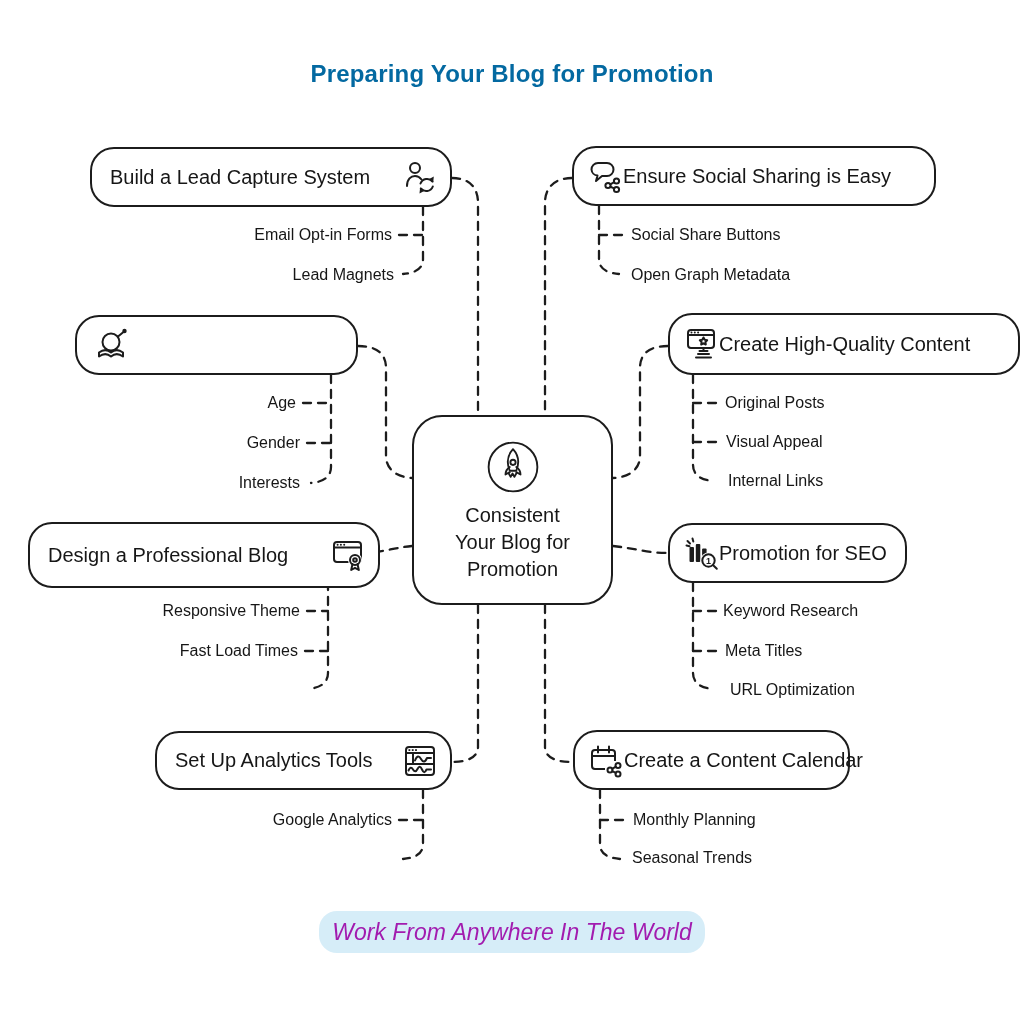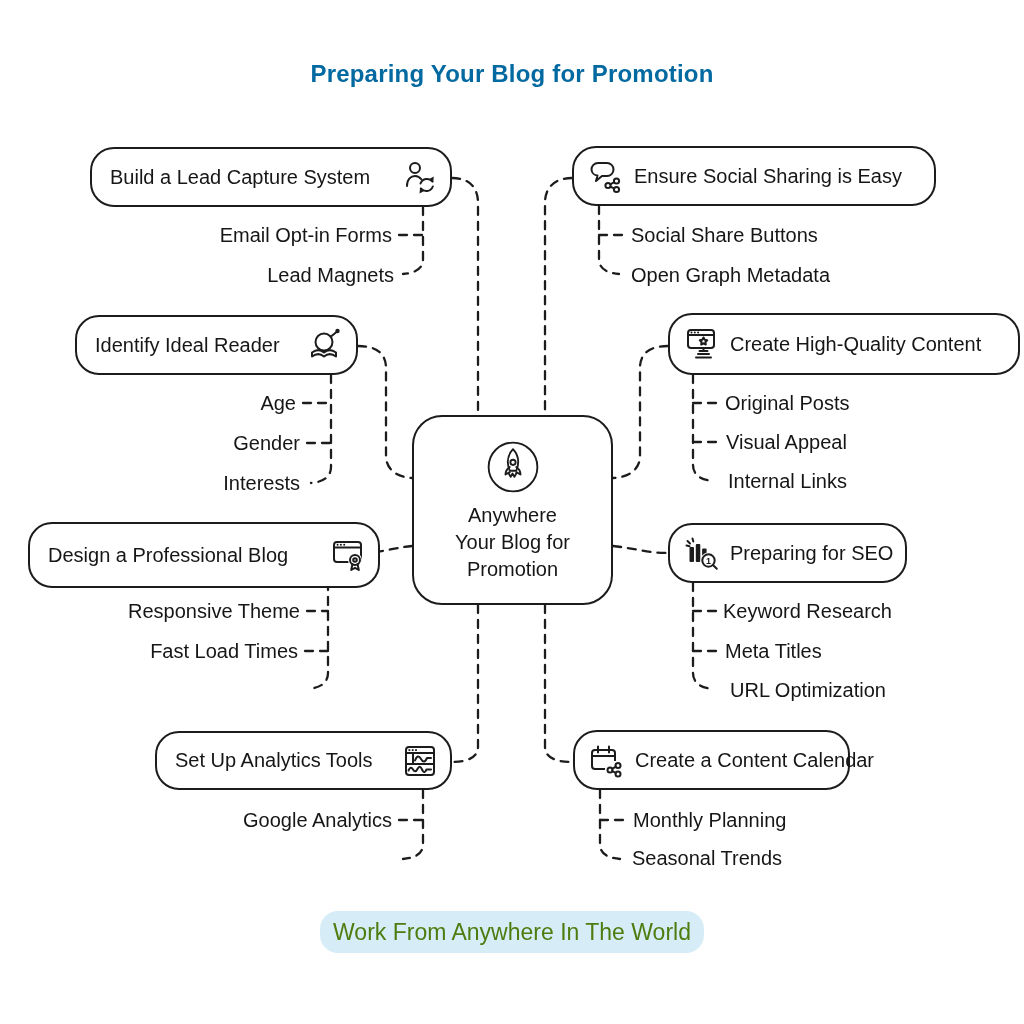--- a/index.html
+++ b/index.html
@@ -7,32 +7,32 @@
           font-family:"Liberation Sans",sans-serif;color:#161616;overflow:hidden;}
   .title{position:absolute;top:60px;left:0;width:100%;text-align:center;
          font-size:24px;font-weight:700;color:#0369a1;letter-spacing:.2px;}
   svg.wires{position:absolute;left:0;top:0;z-index:1;}
   .wire{fill:none;stroke:#1c1c1c;stroke-width:2.3;stroke-dasharray:8 7;stroke-linecap:round;}
   .node{position:absolute;display:flex;align-items:center;background:#ffffff;
         border:2.5px solid #1c1c1c;border-radius:24px;font-size:20px;font-weight:500;
         z-index:2;box-sizing:border-box;}
   .node .lbl{white-space:nowrap;}
   .node.side-left{justify-content:space-between;padding:0 12px 0 18px;gap:10px;}
-  .node.side-right{justify-content:flex-start;padding:0 14px 0 13px;gap:11px;}
+  .node.side-right{justify-content:flex-start;padding:0 14px 0 13px;}
   .icon{display:flex;align-items:center;justify-content:center;flex:0 0 auto;}
   .icon svg{display:block;}
-  .child{position:absolute;font-size:20px;font-weight:400;white-space:nowrap;z-index:2;
+  .child{position:absolute;font-size:16px;font-weight:400;white-space:nowrap;z-index:2;
          line-height:24px;color:#161616;}
   .child.r{text-align:right;}
   .center-node{position:absolute;left:412px;top:415px;width:201px;height:190px;
          background:#fff;border:2.5px solid #1c1c1c;border-radius:30px;z-index:2;
          display:flex;flex-direction:column;align-items:center;justify-content:center;
          gap:5px;text-align:center;font-size:20px;line-height:27px;font-weight:500;box-sizing:border-box;}
   .caption{position:absolute;top:911px;left:0;width:100%;text-align:center;z-index:2;}
-  .caption span{display:inline-block;background:#d6edf8;color:#4d7c0f;
+  .caption span{display:inline-block;background:#d6edf8;color:#a21caf;font-style:italic;
          font-size:23px;line-height:30px;padding:6px 13px;border-radius:18px;}
   .ic{stroke:#1c1c1c;stroke-width:2;fill:none;stroke-linecap:round;stroke-linejoin:round;}
   .icf{fill:#1c1c1c;stroke:none;}
   .icw{fill:#ffffff;stroke:none;}
 </style>
 </head>
 <body>
 
 <div class="canvas">
 
@@ -83,21 +83,21 @@
       <svg width="60" height="60" viewBox="0 0 64 64">
         <circle class="ic" cx="32" cy="32" r="26" stroke-width="2.4"></circle>
         <path class="ic" d="M32 13 C37.5 19 39 27.5 35.5 36 L28.5 36 C25 27.5 26.5 19 32 13 Z"></path>
         <circle class="ic" cx="32" cy="27" r="2.8"></circle>
         <path class="ic" d="M28.5 32 C25.5 34 24 37 24 40 L28.5 37.5"></path>
         <path class="ic" d="M35.5 32 C38.5 34 40 37 40 40 L35.5 37.5"></path>
         <path class="ic" d="M27.5 39 L29.5 42.5 L31.5 39 L33.5 42.5 L35.5 39" stroke-width="1.8"></path>
       </svg>
     </span>
     <div>
-      <div>Anywhere</div>
+      <div>Consistent</div>
       <div>Your Blog for</div>
       <div>Promotion</div>
     </div>
   </div>
 
   <div class="node side-left" style="left:90px;top:147px;width:362px;height:60px;">
     <span class="lbl">Build a Lead Capture System</span>
     <span class="icon">
       <svg width="36" height="36" viewBox="0 0 36 36">
         <circle class="ic" cx="13" cy="9" r="5"></circle>
@@ -122,21 +122,20 @@
         <circle class="ic" cx="29.5" cy="31.5" r="2.6"></circle>
         <path class="ic" d="M23.3 26.3 L27.2 24.2 M23.3 28.8 L27.2 30.4" stroke-width="1.6"></path>
       </svg>
     </span>
     <span class="lbl">Ensure Social Sharing is Easy</span>
   </div>
   <div class="child" style="left:631px;top:223px;">Social Share Buttons</div>
   <div class="child" style="left:631px;top:263px;">Open Graph Metadata</div>
 
   <div class="node side-left" style="left:75px;top:315px;width:283px;height:60px;">
-    <span class="lbl">Identify Ideal Reader</span>
     <span class="icon">
       <svg width="36" height="36" viewBox="0 0 36 36">
         <circle class="ic" cx="16" cy="15" r="8.5" stroke-width="3"></circle>
         <path class="ic" d="M23 9.5 L28.5 5" stroke-width="2.4"></path>
         <circle class="icf" cx="29.5" cy="4" r="2.2"></circle>
         <path class="ic" d="M4 25.5 C8 22.5 12.5 22.5 16 25.5 C19.5 22.5 24 22.5 28 25.5 L28 29.5 C24 26.5 19.5 26.5 16 29.5 C12.5 26.5 8 26.5 4 29.5 Z"></path>
       </svg>
     </span>
   </div>
   <div class="child r" style="right:728px;top:391px;">Age</div>
@@ -186,21 +185,21 @@
         <path class="ic" d="M4.5 6 L7 8.5 M9.5 3.5 L10.3 6.5 M3.5 10.5 L6.5 11.2" stroke-width="1.8"></path>
         <rect class="icf" x="6.5" y="12" width="4.5" height="15" rx="1"></rect>
         <rect class="icf" x="12.8" y="9" width="4.5" height="18" rx="1"></rect>
         <rect class="icf" x="19.1" y="13.5" width="4.5" height="13.5" rx="1"></rect>
         <circle class="icw" cx="25.5" cy="25.5" r="8"></circle>
         <circle class="ic" cx="25.5" cy="25.5" r="6.2"></circle>
         <text x="25.5" y="28.6" font-size="9" font-weight="bold" text-anchor="middle" fill="#1c1c1c" font-family="Liberation Sans, sans-serif">1</text>
         <path class="ic" d="M30.2 30.2 L33.8 33.8" stroke-width="2.6"></path>
       </svg>
     </span>
-    <span class="lbl">Preparing for SEO</span>
+    <span class="lbl">Promotion for SEO</span>
   </div>
   <div class="child" style="left:723px;top:599px;">Keyword Research</div>
   <div class="child" style="left:725px;top:639px;">Meta Titles</div>
   <div class="child" style="left:730px;top:678px;">URL Optimization</div>
 
   <div class="node side-left" style="left:155px;top:731px;width:297px;height:59px;">
     <span class="lbl">Set Up Analytics Tools</span>
     <span class="icon">
       <svg width="36" height="36" viewBox="0 0 36 36">
         <rect class="ic" x="4" y="4" width="28" height="28" rx="3"></rect>

